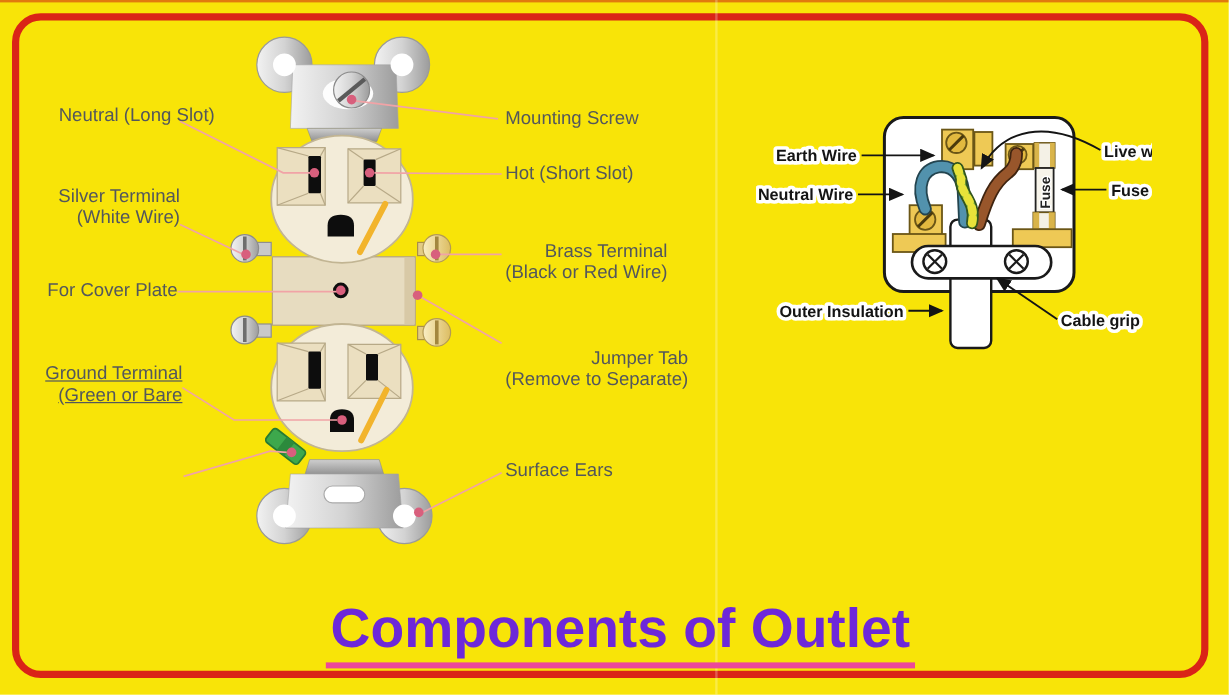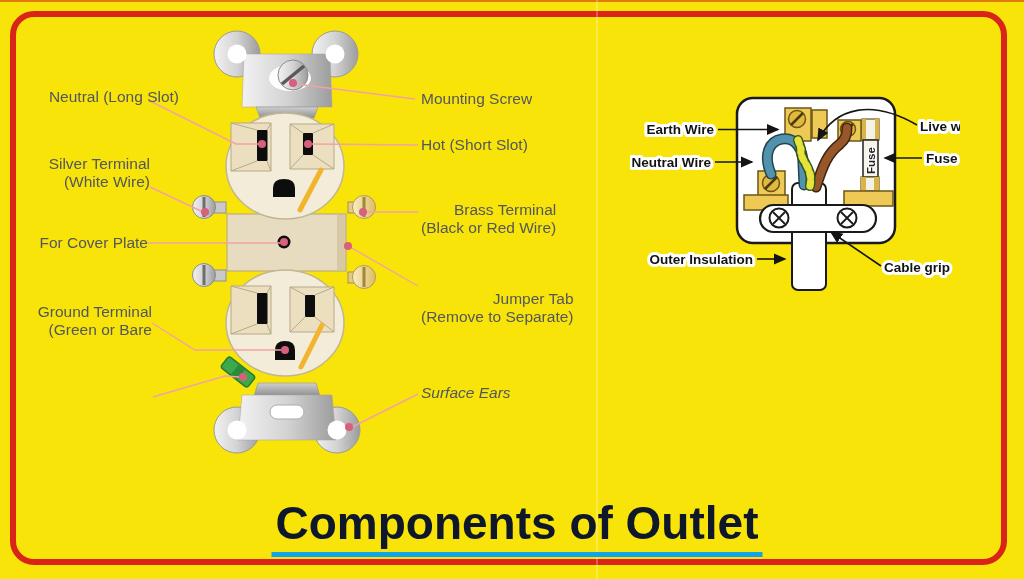--- a/index.html
+++ b/index.html
@@ -21,22 +21,22 @@
     background:rgba(205,35,20,0.55);
   }
   .lbl{
     position:absolute;color:#53575c;font-size:15.5px;line-height:18px;
     white-space:nowrap;
   }
   .lbl.r{text-align:right;}
   .lbl.l{text-align:right;}
   .title{
     position:absolute;top:496px;left:517px;transform:translateX(-50%);
-    color:#0f172a;font-size:46px;font-weight:bold;white-space:nowrap;
-    border-bottom:5px solid #0ea5e9;padding:0 4px 2px 4px;
+    color:#6d28d9;font-size:46px;font-weight:bold;white-space:nowrap;
+    border-bottom:5px solid #ec4899;padding:0 4px 2px 4px;
   }
   svg{position:absolute;}
   .plug-label{
     font-size:13.5px;font-weight:bold;fill:#141414;
     paint-order:stroke;stroke:#ffffff;stroke-width:6px;stroke-linejoin:round;
   }
   .fuse-text{
     font-size:11.5px;font-weight:bold;fill:#222;
     paint-order:stroke;stroke:#ffffff;stroke-width:2px;
   }
@@ -270,38 +270,38 @@
   <div class="lbl r" style="right:845px;top:88px;">
     <span>Neutral (Long Slot)</span>
   </div>
   <div class="lbl r" style="right:874px;top:155px;margin-left:43px;">
     <span>Silver Terminal</span><br>
     <span>(White Wire)</span>
   </div>
   <div class="lbl r" style="right:876px;top:234px;">
     <span>For Cover Plate</span>
   </div>
-  <div class="lbl r" style="right:872px;top:303px;">
+  <div class="lbl r" style="right:872px;top:303px;text-decoration:underline;">
     <span>Ground Terminal</span><br>
     <span>(Green or Bare</span>
   </div>
 
   <div class="lbl l" style="left:421px;top:90px;">
     <span>Mounting Screw</span>
   </div>
   <div class="lbl l" style="left:421px;top:136px;">
     <span>Hot (Short Slot)</span>
   </div>
   <div class="lbl l" style="left:421px;top:201px;">
     <span>Brass Terminal</span><br>
     <span>(Black or Red Wire)</span>
   </div>
   <div class="lbl l" style="left:421px;top:278px;margin-top:12px;">
     <span>Jumper Tab</span><br>
     <span>(Remove to Separate)</span>
   </div>
-  <div class="lbl l" style="left:421px;top:384px;font-style:italic;">
+  <div class="lbl l" style="left:421px;top:384px;">
     <span>Surface Ears</span>
   </div>
 
   <div class="title">Components of Outlet</div>
 
 </div>
 
 </body></html>

